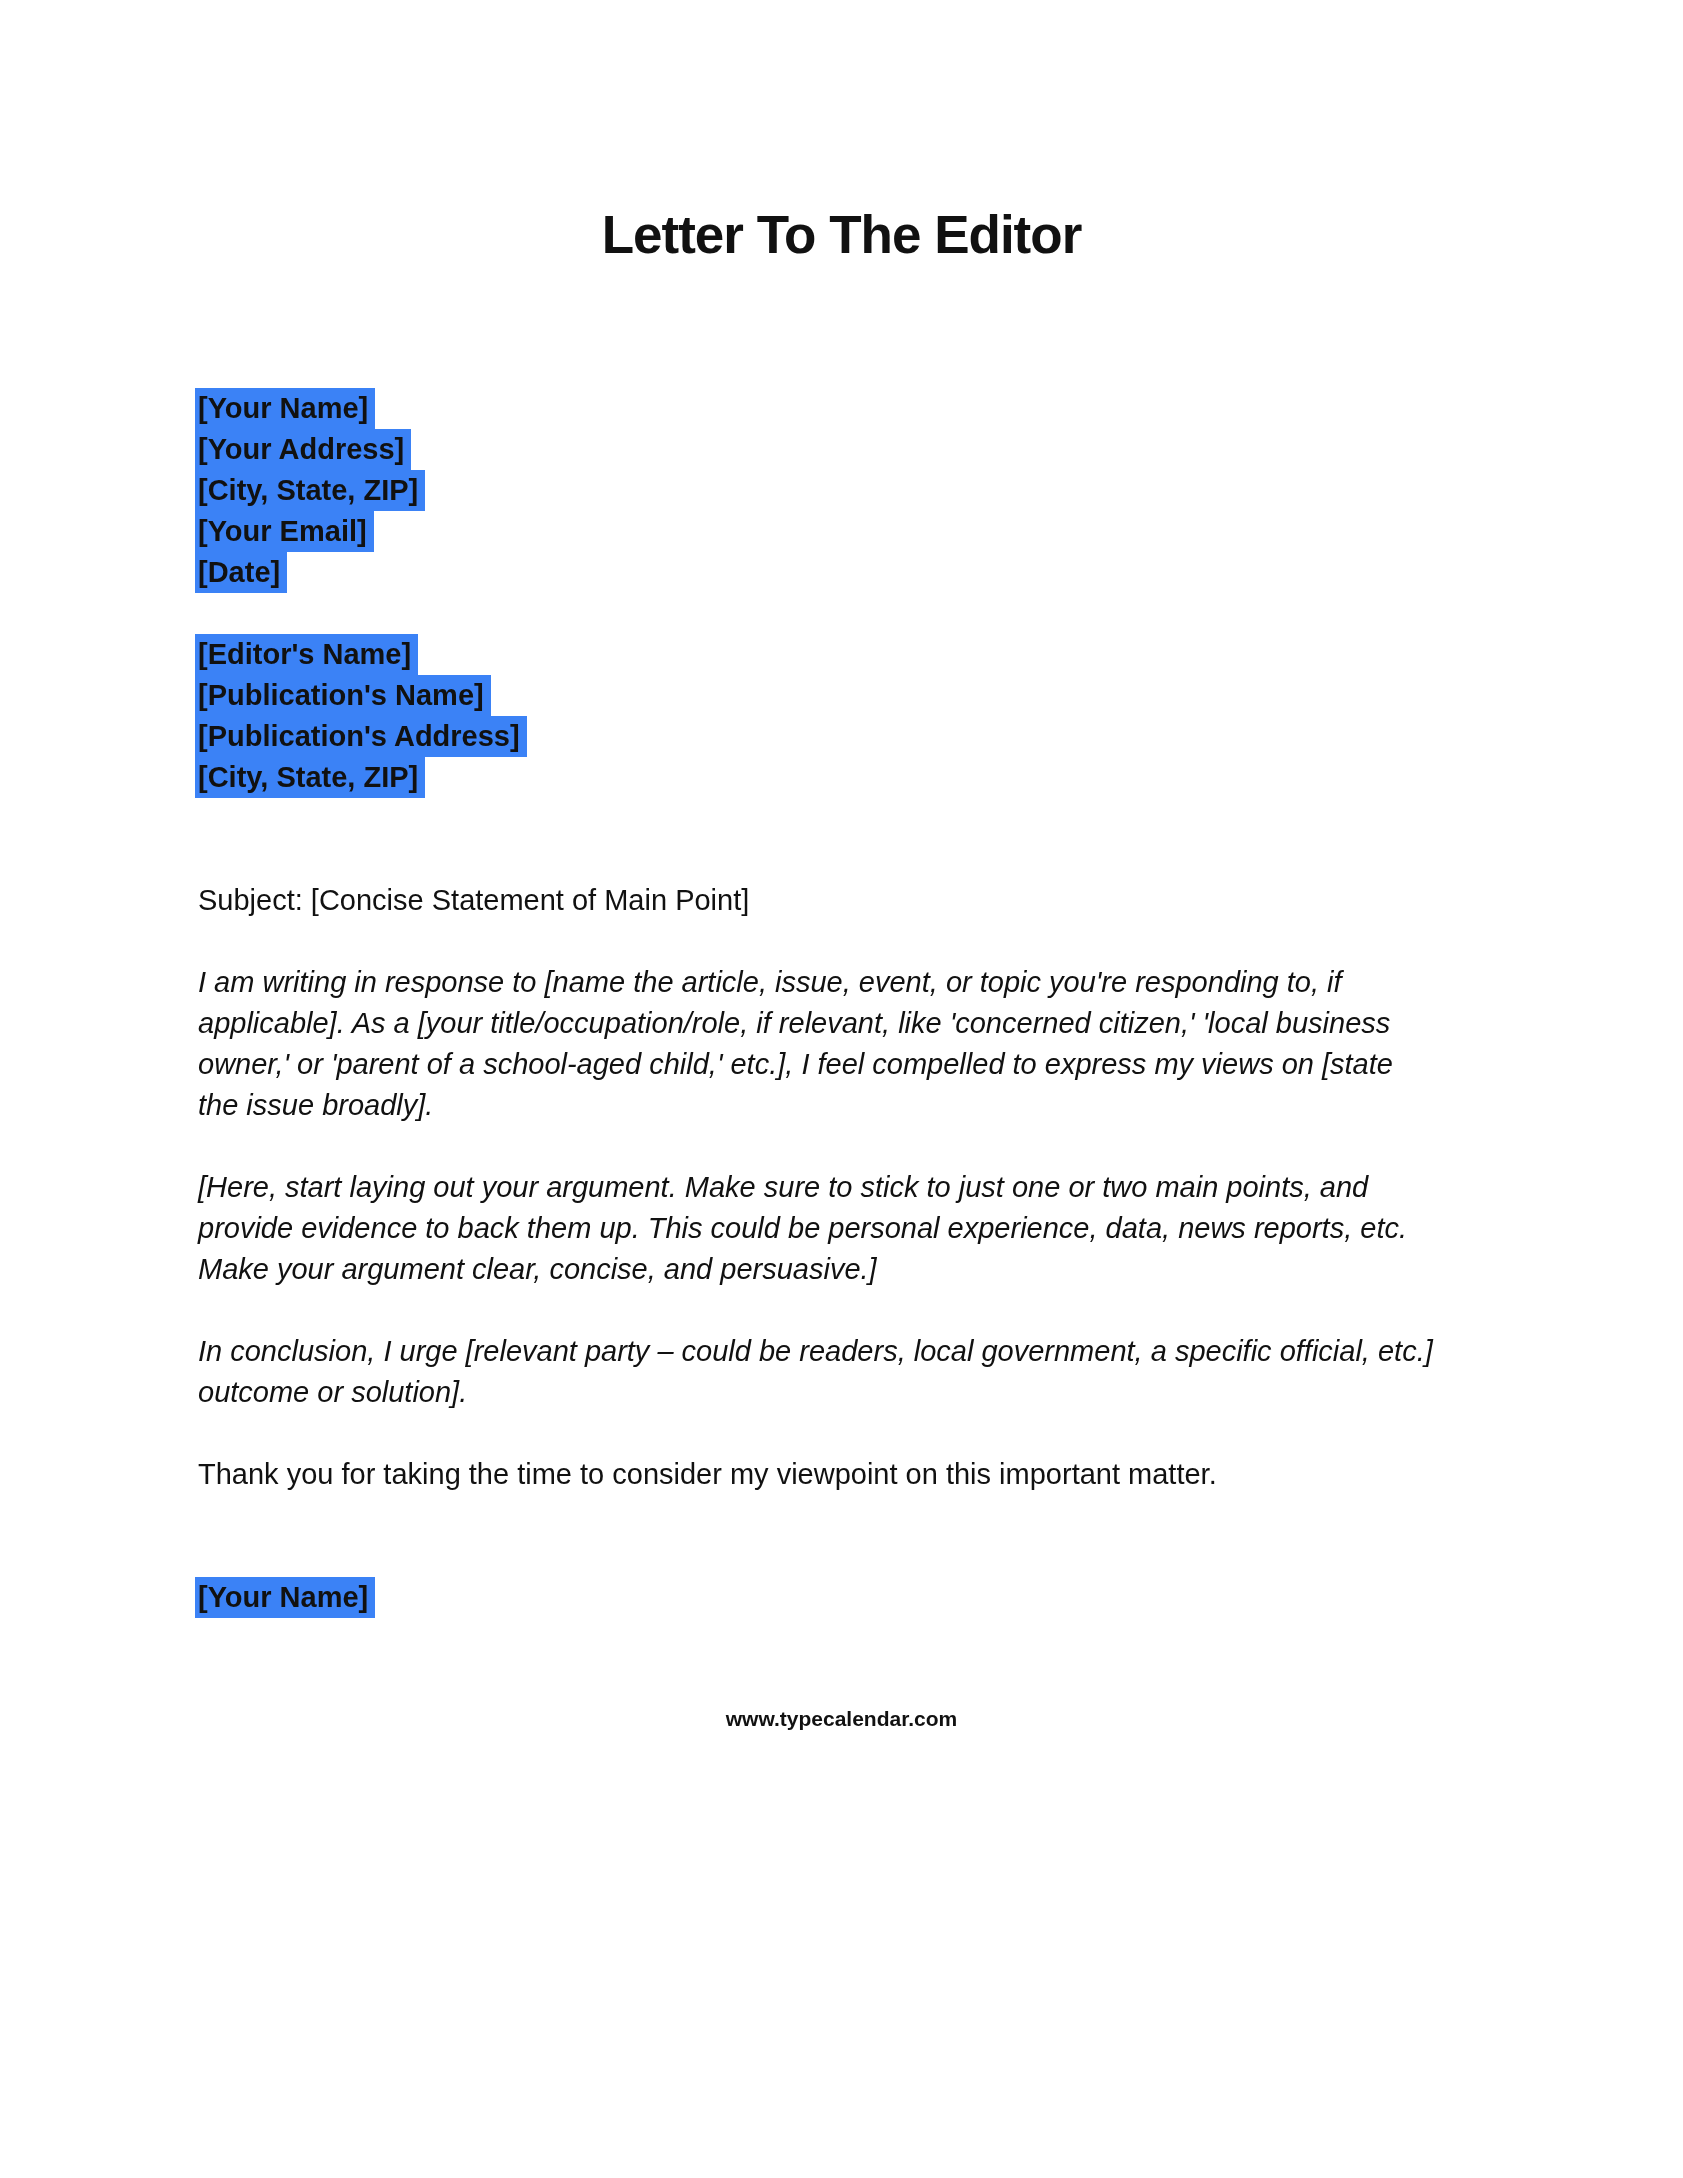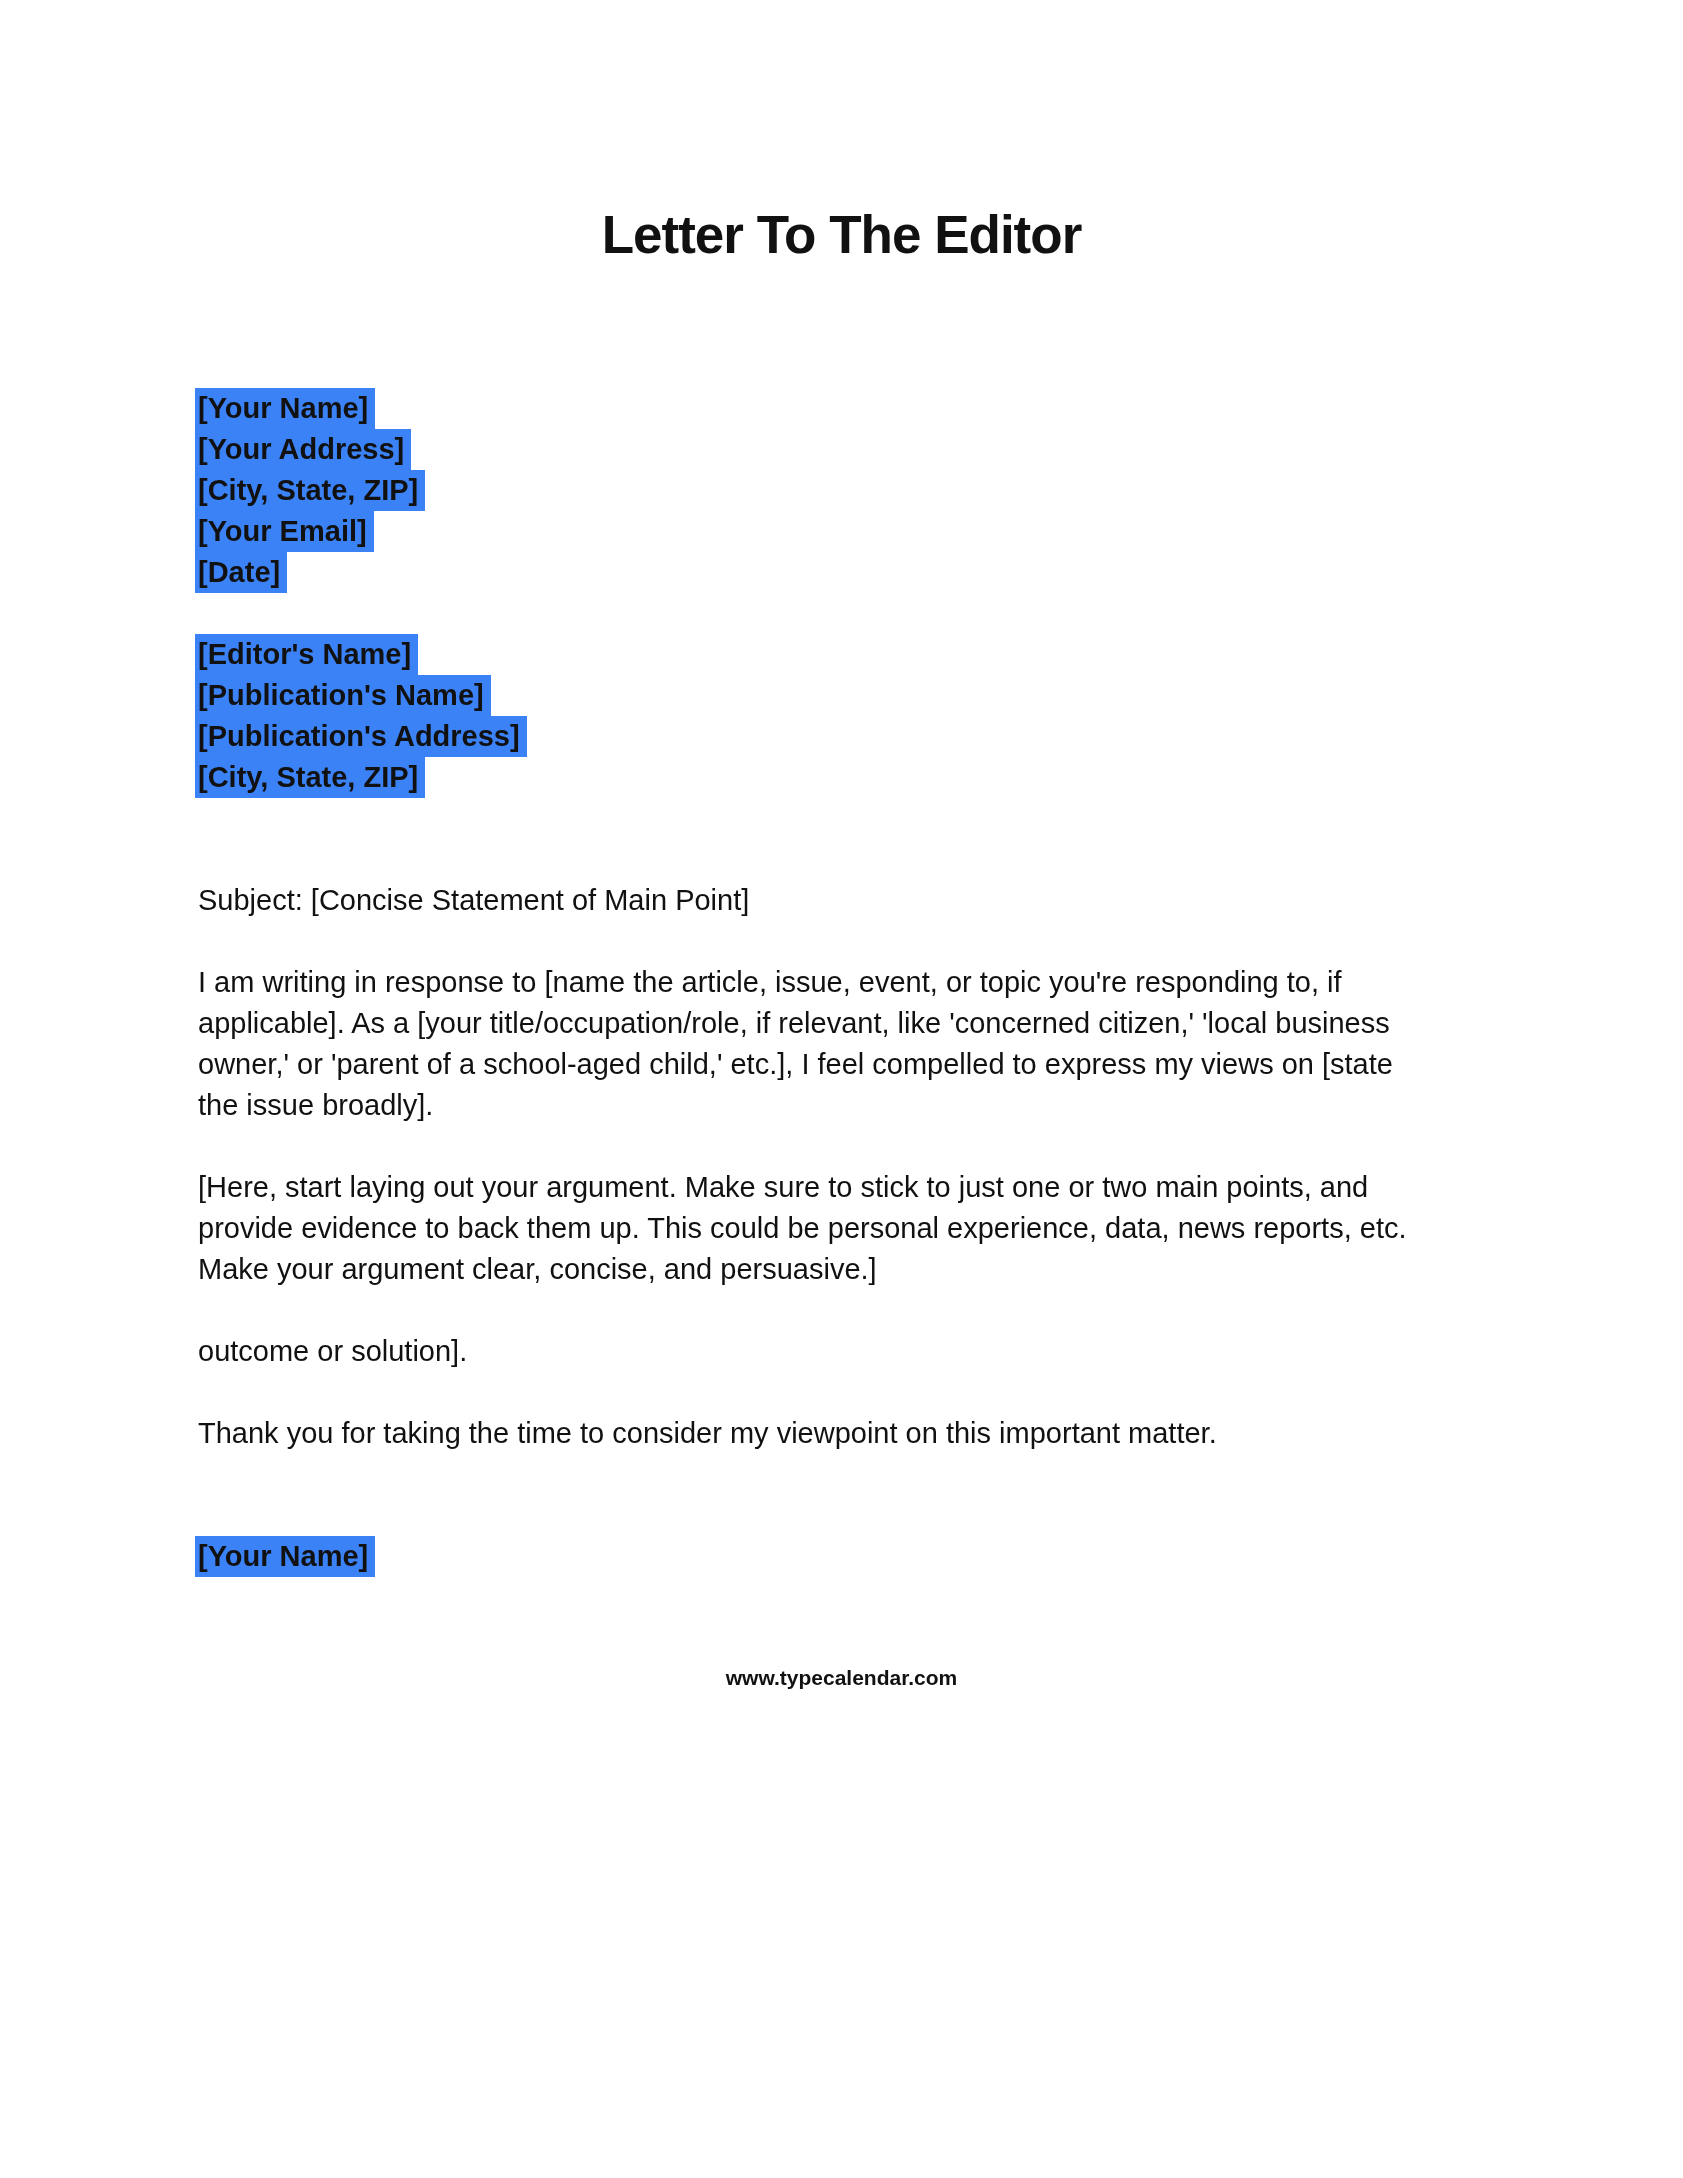--- a/index.html
+++ b/index.html
@@ -36,21 +36,21 @@
   .hl-line { display: block; }
   .hl {
     display: inline-block;
     background: #3b82f6;
     font-weight: 700;
     line-height: 41px;
     padding: 0 7px 0 3px;
     margin-left: -3px;
   }
   .body-line { display: block; }
-  .para { margin: 0; }
+  .para { margin: 0; font-style: italic; }
   .footer {
     margin-top: 80px;
     text-align: center;
     font-size: 21px;
     font-weight: 700;
     line-height: 41px;
   }
 </style>
 </head>
 <body>
@@ -98,20 +98,21 @@
 
     <div class="para">
       <span class="body-line">[Here, start laying out your argument. Make sure to stick to just one or two main points, and</span>
       <span class="body-line">provide evidence to back them up. This could be personal experience, data, news reports, etc.</span>
       <span class="body-line">Make your argument clear, concise, and persuasive.]</span>
     </div>
 
     <div class="spacer-line"></div>
 
     <div class="para">
+      <span class="body-line">In conclusion, I urge [relevant party – could be readers, local government, a specific official, etc.]</span>
       <span class="body-line">outcome or solution].</span>
     </div>
 
     <div class="spacer-line"></div>
 
     <div class="block">Thank you for taking the time to consider my viewpoint on this important matter.</div>
 
     <div class="spacer-line"></div>
 
 

